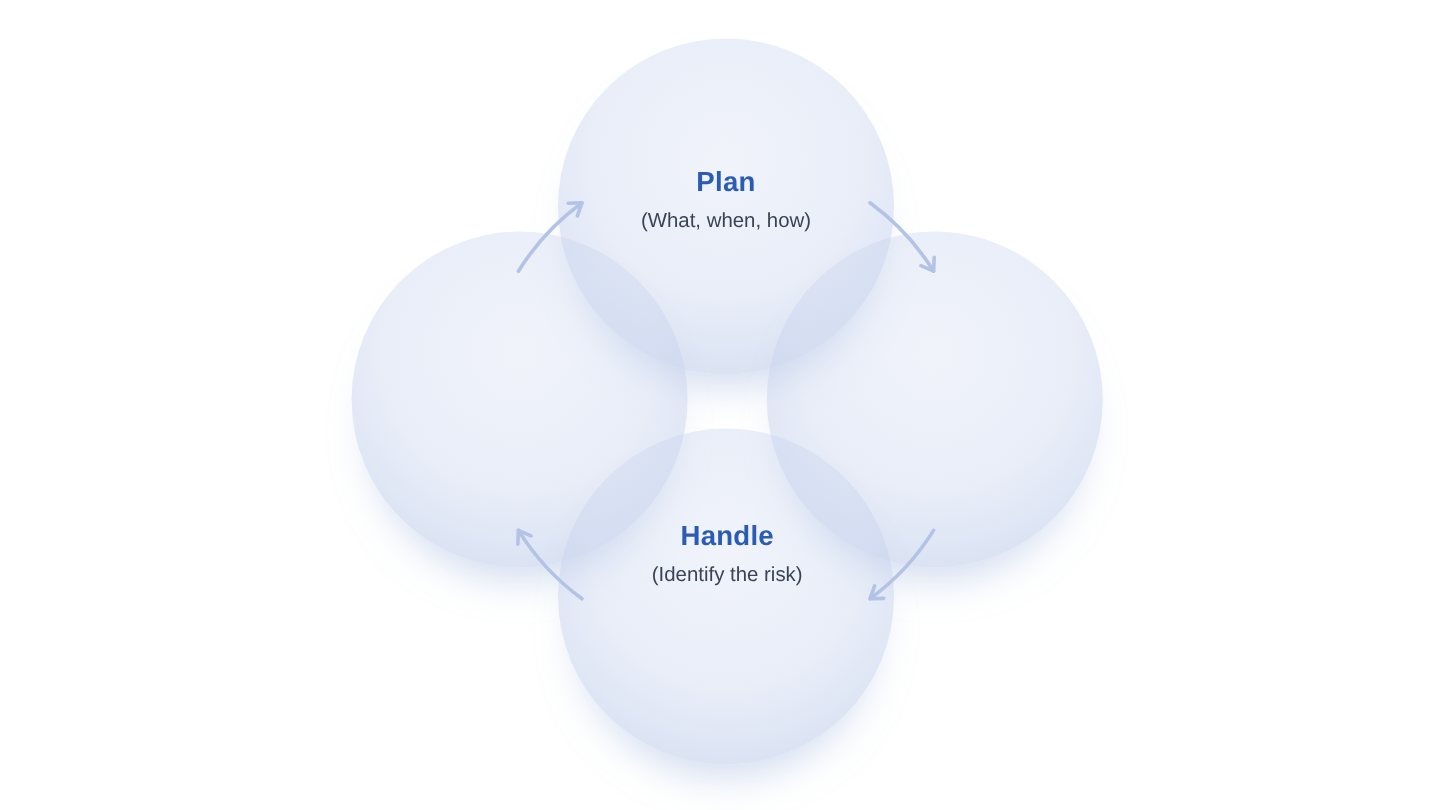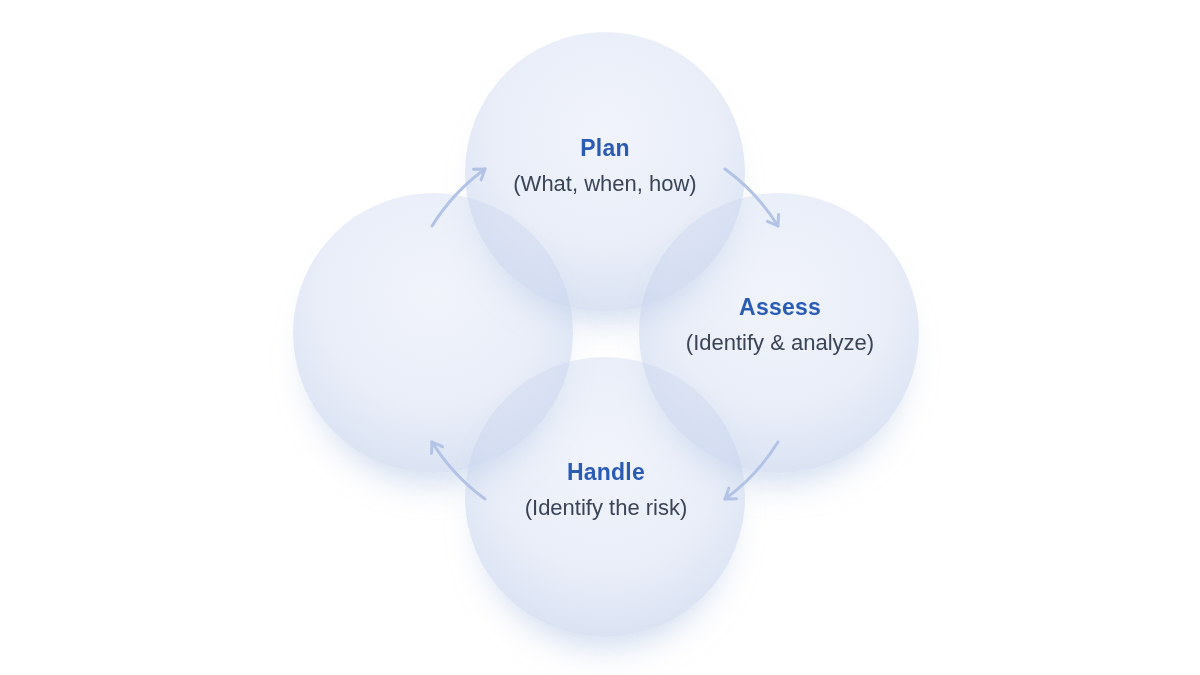--- a/index.html
+++ b/index.html
@@ -49,28 +49,28 @@
     text-align: center;
     white-space: nowrap;
   }
   .node-title {
     font-size: 23px;
     font-weight: 600;
     letter-spacing: 0.2px;
     color: #2b5cb5;
   }
   .node-sub {
-    font-size: 22px;
+    font-size: 17px;
     font-weight: 400;
     color: #3a4457;
   }
   .node-plan    { left: 605px; top: 166px; }
   .node-monitor { left: 433px; top: 325px; }
   .node-assess  { left: 780px; top: 325px; }
-  .node-handle  { left: 606px; top: 490px; }
+  .node-handle  { left: 606px; top: 461px; }
 </style>
 </head>
 <body>
 
 <div class="stage">
 
   <div class="circle circle-plan"></div>
   <div class="circle circle-monitor"></div>
   <div class="circle circle-assess"></div>
   <div class="circle circle-handle"></div>
@@ -86,23 +86,19 @@
     <path d="M 778 442 A 204 204 0 0 1 725 499" fill="none" stroke="#b3c3e6" stroke-width="3" stroke-linecap="round" marker-end="url(#ah)"></path>
     <path d="M 485 499 A 204 204 0 0 1 432 442" fill="none" stroke="#b3c3e6" stroke-width="3" stroke-linecap="round" marker-end="url(#ah)"></path>
   </svg>
 
   <div class="node node-plan">
     <div class="node-title">Plan</div>
     <div class="node-sub">(What, when, how)</div>
   </div>
 
 
-  <div class="node node-assess">
-    <div class="node-title">Assess</div>
-    <div class="node-sub">(Identify &amp; analyze)</div>
-  </div>
 
   <div class="node node-handle">
     <div class="node-title">Handle</div>
     <div class="node-sub">(Identify the risk)</div>
   </div>
 
 </div>
 
 </body></html>

